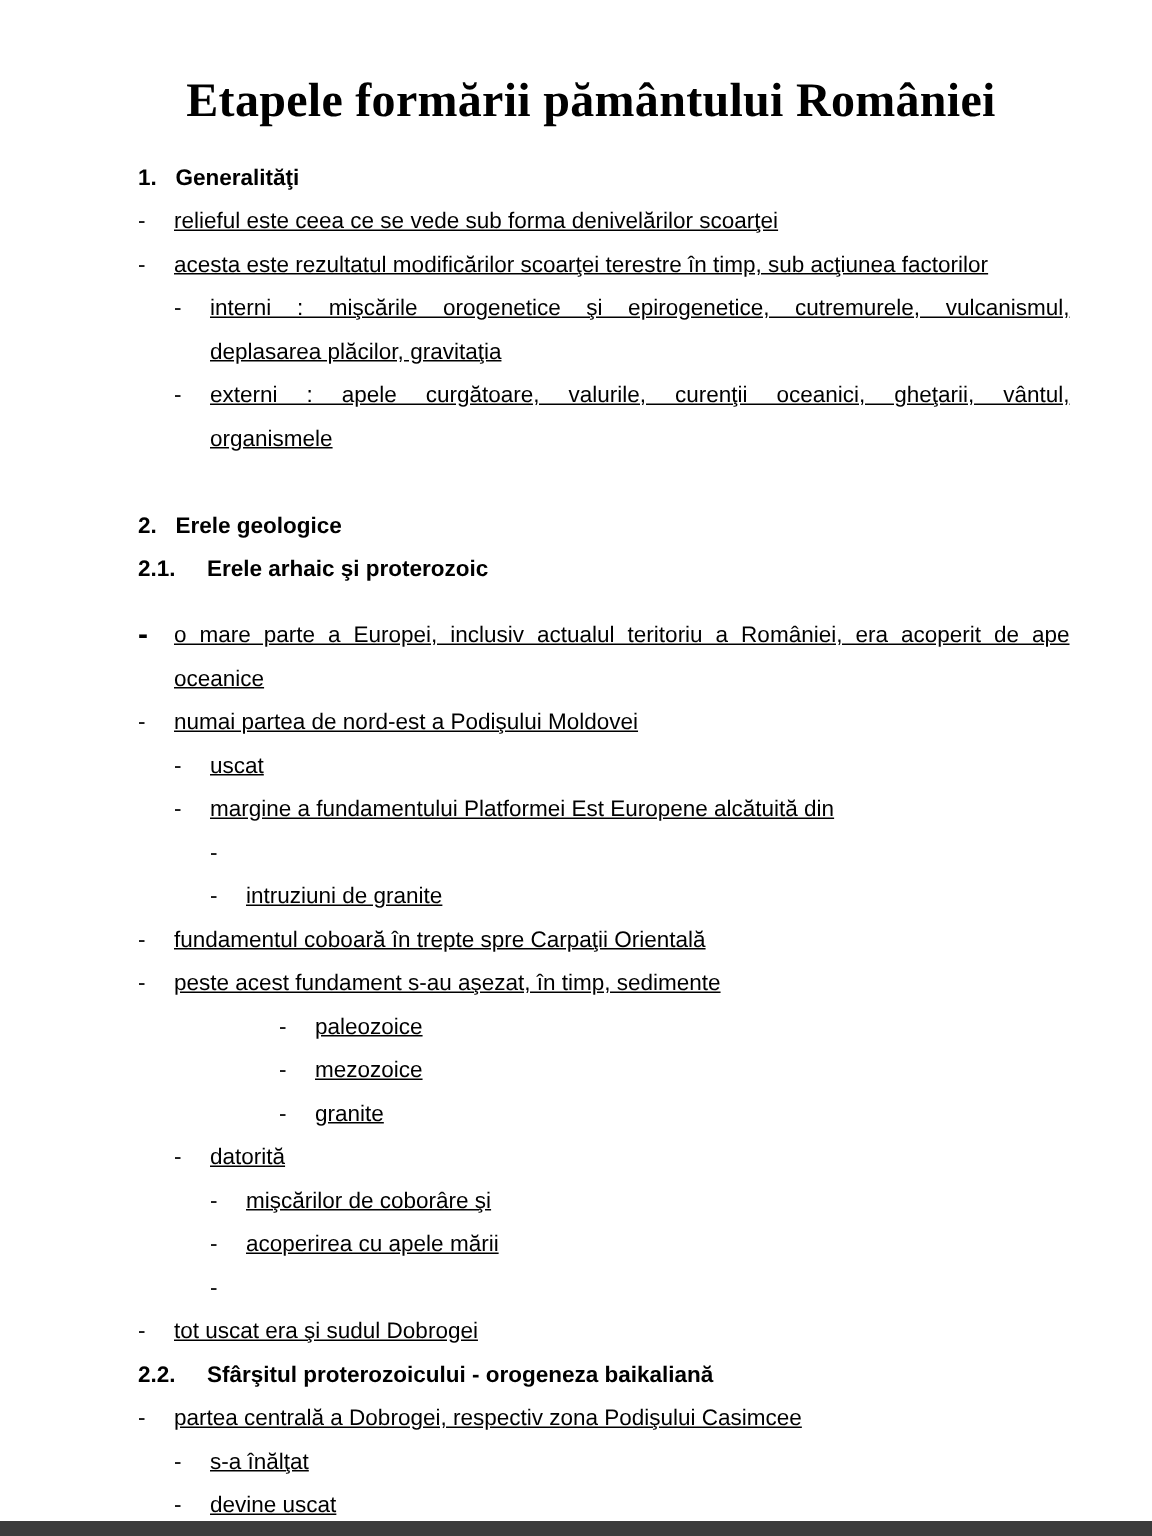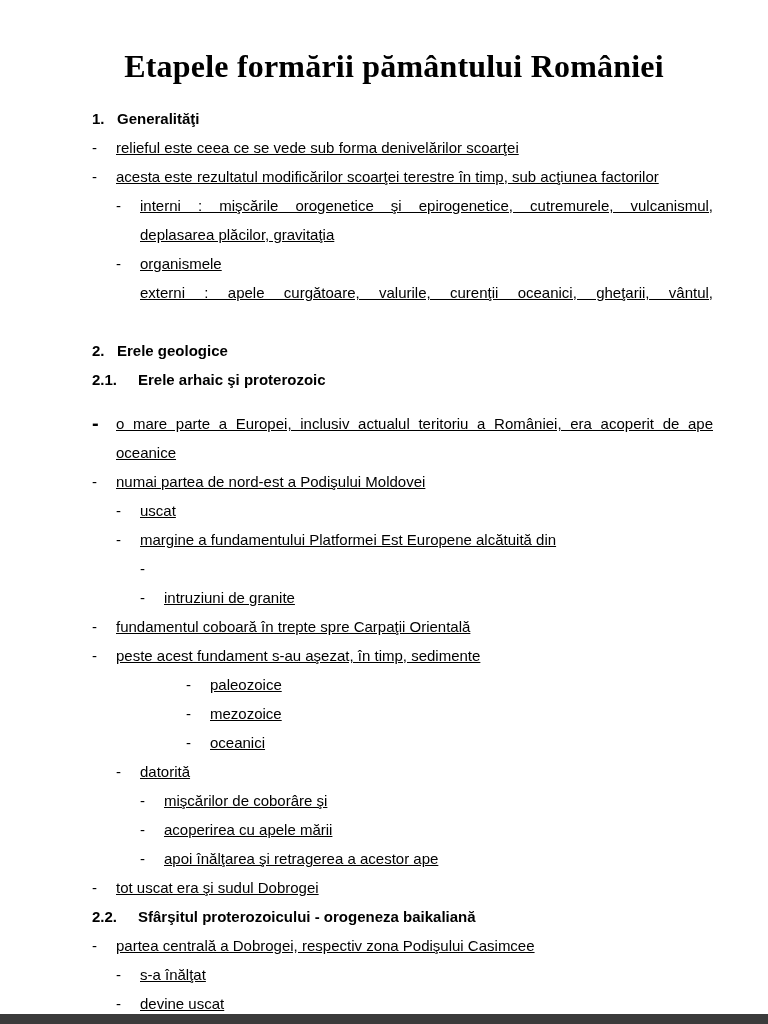--- a/index.html
+++ b/index.html
@@ -75,22 +75,22 @@
       <div class="item indent1">
         <span class="dash">-</span>
         <div class="item-body">
           <div class="line stretch">interni : mişcările orogenetice şi epirogenetice, cutremurele, vulcanismul,</div>
           <div class="line">deplasarea plăcilor, gravitaţia</div>
         </div>
       </div>
       <div class="item indent1">
         <span class="dash">-</span>
         <div class="item-body">
+          <div class="line stretch">externi : apele curgătoare, valurile, curenţii oceanici, gheţarii, vântul,</div>
           <div class="line">organismele</div>
-          <div class="line stretch">externi : apele curgătoare, valurile, curenţii oceanici, gheţarii, vântul,</div>
         </div>
       </div>
       <div class="spacer" style="height: 29px;"></div>
       <div class="heading">
         <span class="h-num">2.</span>
         <span class="h-text">Erele geologice</span>
       </div>
       <div class="heading">
         <span class="h-num wide">2.1.</span>
         <span class="h-text">Erele arhaic şi proterozoic</span>
@@ -150,21 +150,21 @@
       </div>
       <div class="item indent3">
         <span class="dash">-</span>
         <div class="item-body">
           <div class="line">mezozoice</div>
         </div>
       </div>
       <div class="item indent3">
         <span class="dash">-</span>
         <div class="item-body">
-          <div class="line">oceanici</div>
+          <div class="line">granite</div>
         </div>
       </div>
       <div class="item indent1">
         <span class="dash">-</span>
         <div class="item-body">
           <div class="line">datorită</div>
         </div>
       </div>
       <div class="item indent2">
         <span class="dash">-</span>
@@ -173,23 +173,20 @@
         </div>
       </div>
       <div class="item indent2">
         <span class="dash">-</span>
         <div class="item-body">
           <div class="line">acoperirea cu apele mării</div>
         </div>
       </div>
       <div class="item indent2">
         <span class="dash">-</span>
-        <div class="item-body">
-          <div class="line">apoi înălţarea şi retragerea a acestor ape</div>
-        </div>
       </div>
       <div class="item indent0">
         <span class="dash">-</span>
         <div class="item-body">
           <div class="line">tot uscat era şi sudul Dobrogei</div>
         </div>
       </div>
       <div class="heading">
         <span class="h-num wide">2.2.</span>
         <span class="h-text">Sfârşitul proterozoicului - orogeneza baikaliană</span>

